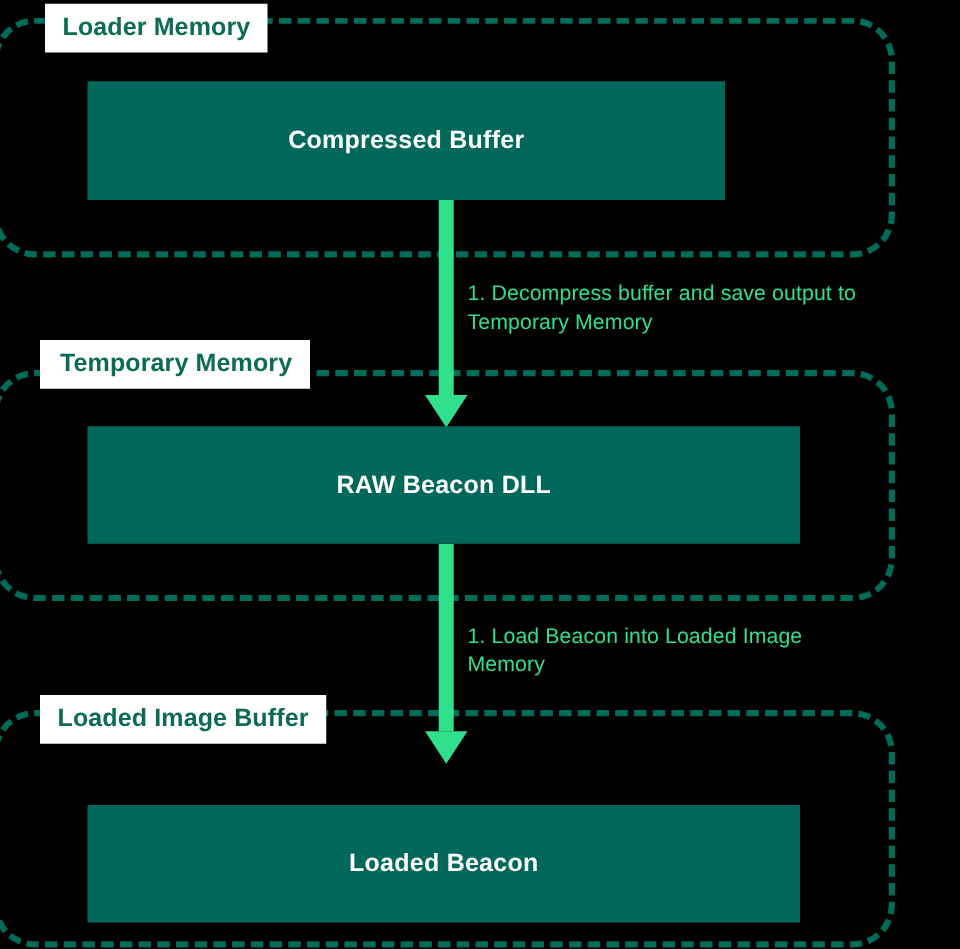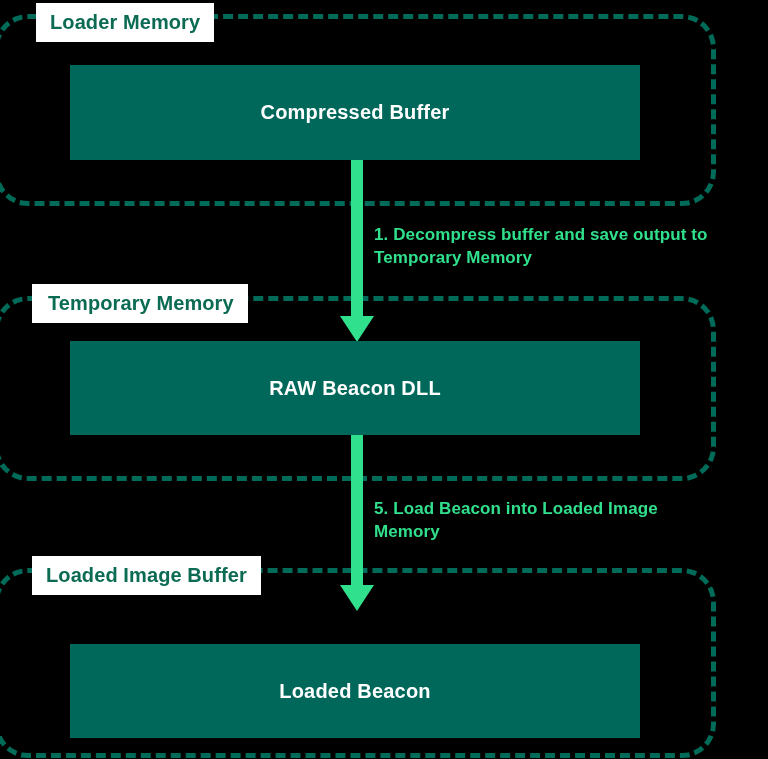--- a/index.html
+++ b/index.html
@@ -55,38 +55,38 @@
     color: #0C6B53;
     font-size: 20px;
     font-weight: bold;
     letter-spacing: 0.1px;
     line-height: 1;
     padding: 9px 14px 10px 14px;
     white-space: nowrap;
     z-index: 4;
   }
   .label-loader { left: 36px; top: 3px; }
-  .label-temp   { left: 32px; top: 284px; padding-left: 16px; }
+  .label-temp   { left: 32px; top: 272px; padding-left: 16px; }
   .label-loaded { left: 32px; top: 556px; }
 
   
   .block {
     position: absolute;
     box-sizing: border-box;
     background: #00685A;
     display: flex;
     align-items: center;
     justify-content: center;
     color: #ffffff;
     font-size: 20px;
     font-weight: bold;
     letter-spacing: 0.2px;
     z-index: 3;
   }
-  .block-compressed { left: 70px; top: 65px;  width: 570px; height: 95px; }
+  .block-compressed { left: 70px; top: 65px;  width: 510px; height: 95px; }
   .block-raw        { left: 70px; top: 341px; width: 570px; height: 94px; }
   .block-loaded     { left: 70px; top: 644px; width: 570px; height: 94px; }
 
   
   .arrow {
     position: absolute;
     z-index: 2;
   }
   .arrow-shaft {
     position: absolute;
@@ -108,21 +108,21 @@
   .arrow-1 { left: 340px; top: 160px; width: 34px; height: 182px; }
   .arrow-1 .arrow-shaft { height: 156px; }
   .arrow-2 { left: 340px; top: 435px; width: 34px; height: 176px; }
   .arrow-2 .arrow-shaft { height: 150px; }
 
   
   .annotation {
     position: absolute;
     color: #31E08C;
     font-size: 17px;
-    font-weight: bold;
+    font-weight: normal;
     line-height: 1.35;
     letter-spacing: 0.1px;
     z-index: 5;
   }
   .annotation-1 { left: 374px; top: 224px; width: 380px; }
   .annotation-2 { left: 374px; top: 498px; width: 290px; }
 </style>
 </head>
 <body>
 
@@ -145,21 +145,21 @@
   <div class="region-label label-temp">Temporary Memory</div>
 
   <div class="block block-raw">
     <span>RAW Beacon DLL</span>
   </div>
 
   <div class="arrow arrow-2">
     <div class="arrow-shaft"></div>
     <div class="arrow-head"></div>
   </div>
-  <div class="annotation annotation-2">5. Load Beacon into Loaded Image Memory</div>
+  <div class="annotation annotation-2">1. Load Beacon into Loaded Image Memory</div>
 
   <div class="region region-loaded"></div>
   <div class="region-label label-loaded">Loaded Image Buffer</div>
 
   <div class="block block-loaded">
     <span>Loaded Beacon</span>
   </div>
 
 </div>
 

